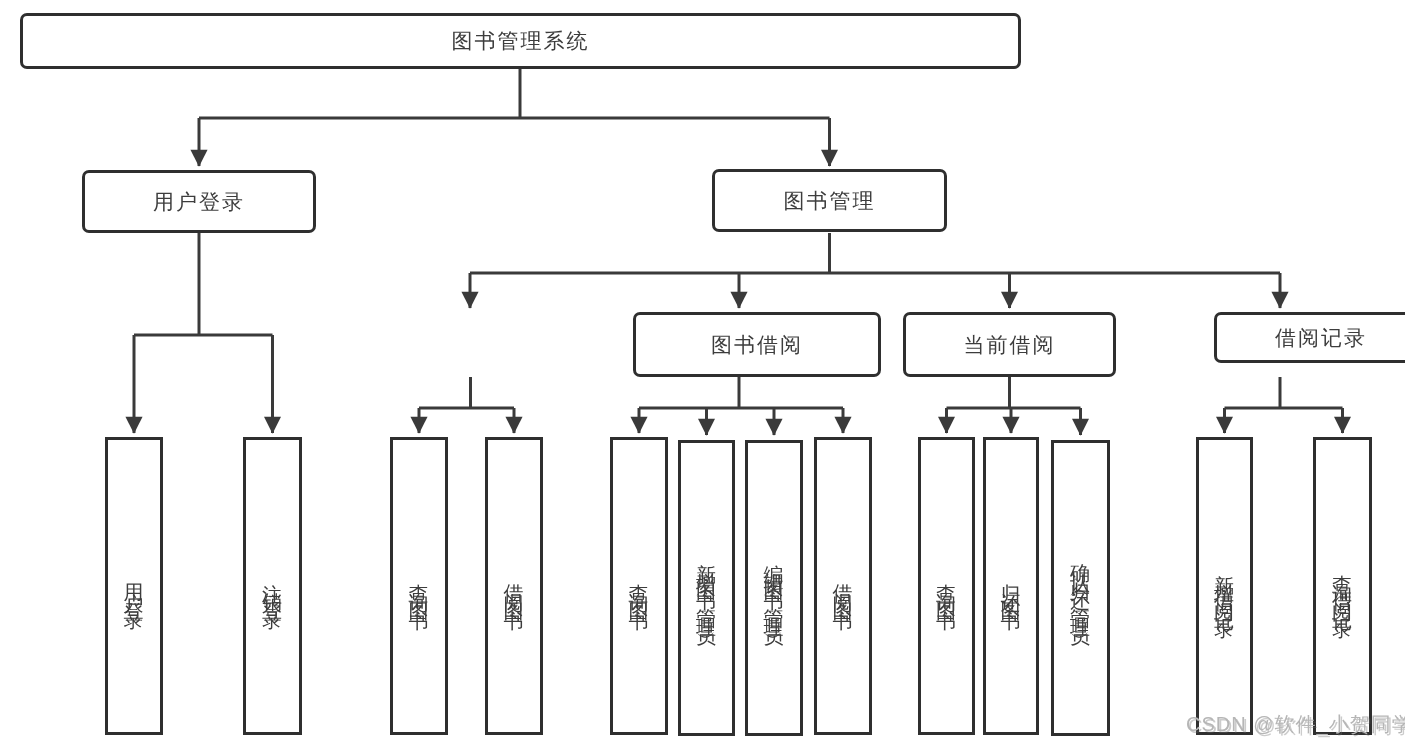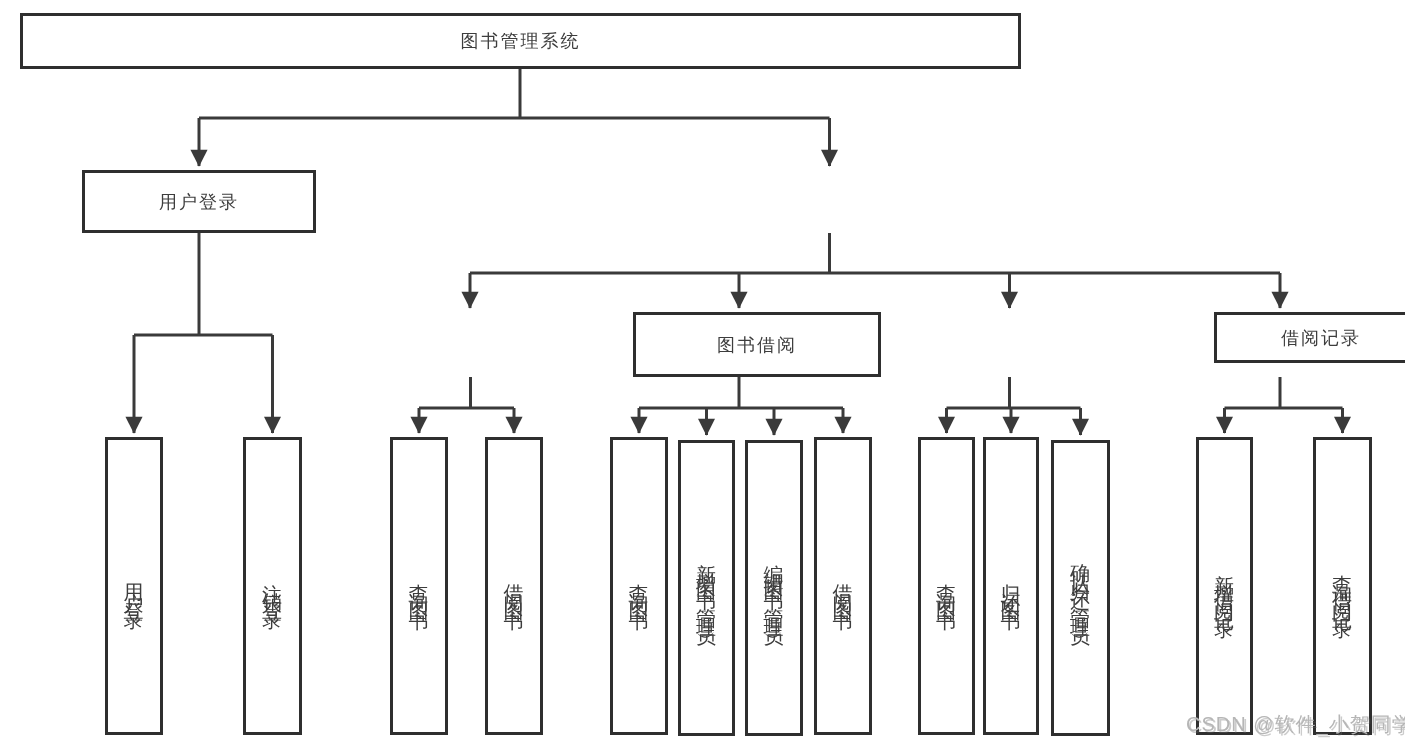--- a/index.html
+++ b/index.html
@@ -26,23 +26,24 @@
     background: #ffffff;
     border: 3px solid #2f2f2f;
     box-sizing: border-box;
     display: flex;
     align-items: center;
     justify-content: center;
     color: #3d3d3d;
     z-index: 2;
   }
   .h-node {
-    font-size: 18px;
+    font-size: 21px;
     letter-spacing: 2px;
     white-space: nowrap;
+    border-radius: 7px;
   }
   .leaf .leaf-text {
     writing-mode: vertical-rl;
     text-orientation: mixed;
     font-size: 20px;
     letter-spacing: 9px;
     line-height: 1;
     color: #3d3d3d;
   }
   .watermark {
@@ -122,22 +123,24 @@
         <path d="M1224.5,408 H1342.5"></path>
         <path d="M1224.5,408 V433" marker-end="url(#arw)"></path>
         <path d="M1342.5,408 V433" marker-end="url(#arw)"></path>
       </g>
     </g>
   </svg>
 
   <div class="box h-node" style="left:20px; top:13px; width:1001px; height:56px;">图书管理系统</div>
 
   <div class="box h-node" style="left:82px; top:170px; width:234px; height:63px;">用户登录</div>
+  <div class="box h-node" style="left:712px; top:169px; width:235px; height:63px;">图书管理</div>
 
   <div class="box h-node" style="left:633px; top:312px; width:248px; height:65px;">图书借阅</div>
+  <div class="box h-node" style="left:903px; top:312px; width:213px; height:65px;">当前借阅</div>
   <div class="box h-node" style="left:1206px; top:312px; width:214px; height:51px;margin-left:8px;">借阅记录</div>
 
   <div class="box leaf" style="left:105px; top:437px; width:58px; height:298px;">
     <span class="leaf-text">用户登录</span>
   </div>
   <div class="box leaf" style="left:243px; top:437px; width:59px; height:298px;">
     <span class="leaf-text">注销登录</span>
   </div>
 
   <div class="box leaf" style="left:390px; top:437px; width:58px; height:298px;">

